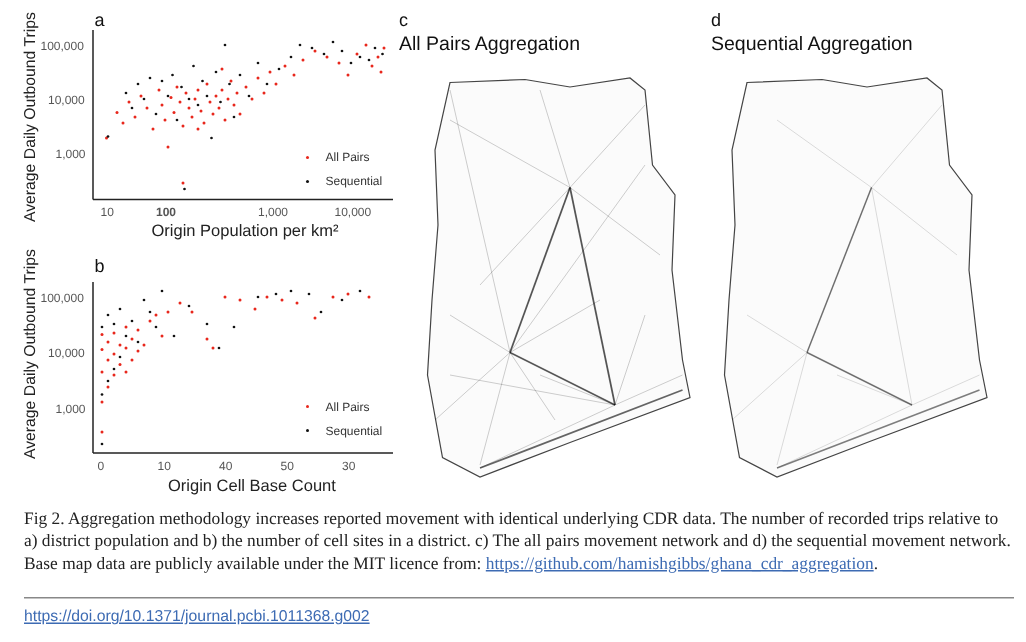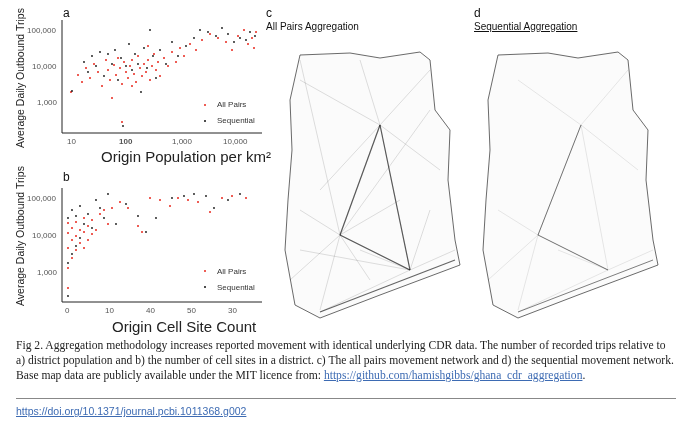--- a/index.html
+++ b/index.html
@@ -1,38 +1,38 @@
 <!DOCTYPE html>
 <html><head>
 <meta charset="utf-8">
 <style>
   html, body { margin:0; padding:0; background:#ffffff; }
   body { width:684px; height:428px; position:relative; overflow:hidden; font-family:"Liberation Sans", sans-serif; color:#111; }
   .panel-letter { position:absolute; font-size:12px; color:#111; }
-  .panel-title { position:absolute; font-size:10px; color:#111; }
-  .axis-title { position:absolute; font-size:15px; color:#222; }
+  .panel-title { position:absolute; font-size:13px; color:#111; }
+  .axis-title { position:absolute; font-size:11px; color:#222; }
   .ylab { position:absolute; font-size:10.5px; color:#222; transform:rotate(-90deg); transform-origin:left top; white-space:nowrap; }
   .tick { position:absolute; font-size:8px; color:#555; }
   svg { position:absolute; }
   .caption { position:absolute; left:16px; top:339px; width:660px; font-family:"Liberation Serif", serif; font-size:11.6px; line-height:14.8px; color:#222; }
   .caption b { font-weight:normal; }
   .caption a { color:#3d6bb3; text-decoration:underline; }
   .divider { position:absolute; left:16px; top:398px; width:660px; height:1px; background:#888; }
   .doi { position:absolute; left:16px; top:405px; font-family:"Liberation Sans", sans-serif; font-size:10.5px; color:#3d6bb3; text-decoration:underline; }
 </style>
 </head>
 <body>
 
 <div class="panel-letter" style="left:63px;top:6px;">a</div>
 <div class="ylab" style="left:14px;top:148px;">Average Daily Outbound Trips</div>
 <div class="tick" style="left:27px;top:26px;">100,000</div>
 <div class="tick" style="left:32px;top:62px;">10,000</div>
 <div class="tick" style="left:37px;top:98px;">1,000</div>
 <div class="tick" style="left:67px;top:137px;">10</div>
-<div class="tick" style="left:119px;top:137px;font-weight:bold;">100</div>
+<div class="tick" style="left:104px;top:137px;font-weight:bold;">100</div>
 <div class="tick" style="left:172px;top:137px;">1,000</div>
 <div class="tick" style="left:223px;top:137px;">10,000</div>
 <div class="axis-title" style="left:101px;top:148px;">Origin Population per  km²</div>
 
 <svg style="left:60px;top:20px;" width="202" height="115" viewBox="0 0 202 115">
   <line x1="2" y1="0" x2="2" y2="113" stroke="#222" stroke-width="1"></line>
   <line x1="2" y1="113" x2="202" y2="113" stroke="#222" stroke-width="1"></line>
   <g fill="#e8271c">
     <circle cx="11" cy="72" r="1"></circle>
       <circle cx="18" cy="55" r="1"></circle>
@@ -144,21 +144,21 @@
 <div class="panel-letter" style="left:63px;top:170px;">b</div>
 <div class="ylab" style="left:14px;top:306px;">Average Daily Outbound Trips</div>
 <div class="tick" style="left:27px;top:194px;">100,000</div>
 <div class="tick" style="left:32px;top:231px;">10,000</div>
 <div class="tick" style="left:37px;top:268px;">1,000</div>
 <div class="tick" style="left:65px;top:306px;">0</div>
 <div class="tick" style="left:105px;top:306px;">10</div>
 <div class="tick" style="left:146px;top:306px;">40</div>
 <div class="tick" style="left:187px;top:306px;">50</div>
 <div class="tick" style="left:228px;top:306px;">30</div>
-<div class="axis-title" style="left:112px;top:318px;">Origin Cell Site Count</div>
+<div class="axis-title" style="left:112px;top:318px;">Origin Cell Base Count</div>
 
 <svg style="left:60px;top:188px;" width="202" height="116" viewBox="0 0 202 116">
   <line x1="2" y1="0" x2="2" y2="114" stroke="#222" stroke-width="1"></line>
   <line x1="2" y1="114" x2="202" y2="114" stroke="#222" stroke-width="1"></line>
   <g fill="#e8271c">
     <circle cx="8" cy="100" r="1"></circle>
       <circle cx="8" cy="80" r="1"></circle>
       <circle cx="8" cy="60" r="1"></circle>
       <circle cx="8" cy="45" r="1"></circle>
       <circle cx="8" cy="35" r="1"></circle>
@@ -261,21 +261,21 @@
   </g>
   <g stroke="#000" stroke-opacity="0.6" stroke-width="1.2">
     <line x1="60" y1="185" x2="130" y2="220"></line>
       <line x1="60" y1="185" x2="100" y2="75"></line>
       <line x1="40" y1="262" x2="175" y2="210"></line>
       <line x1="100" y1="75" x2="130" y2="220"></line>
   </g>
 </svg>
 
 <div class="panel-letter" style="left:474px;top:6px;">d</div>
-<div class="panel-title" style="left:474px;top:21px;text-decoration:underline;">Sequential Aggregation</div>
+<div class="panel-title" style="left:474px;top:21px;">Sequential Aggregation</div>
 <svg style="left:478px;top:50px;" width="190" height="270" viewBox="0 0 190 270">
   <path d="M20 5 L70 3 L100 8 L140 2 L150 10 L155 60 L170 80 L168 130 L175 190 L180 215 L100 245 L40 268 L15 255 L5 200 L8 150 L12 100 L10 50 Z" fill="#fbfbfb" stroke="#444" stroke-width="0.8"></path>
   <g stroke="#000" stroke-opacity="0.18" stroke-width="0.5">
     <line x1="103" y1="75" x2="60" y2="185"></line>
       <line x1="103" y1="75" x2="130" y2="220"></line>
       <line x1="103" y1="75" x2="40" y2="30"></line>
       <line x1="103" y1="75" x2="150" y2="20"></line>
       <line x1="103" y1="75" x2="160" y2="120"></line>
     <line x1="60" y1="185" x2="130" y2="220"></line>
       <line x1="60" y1="185" x2="20" y2="160"></line>

